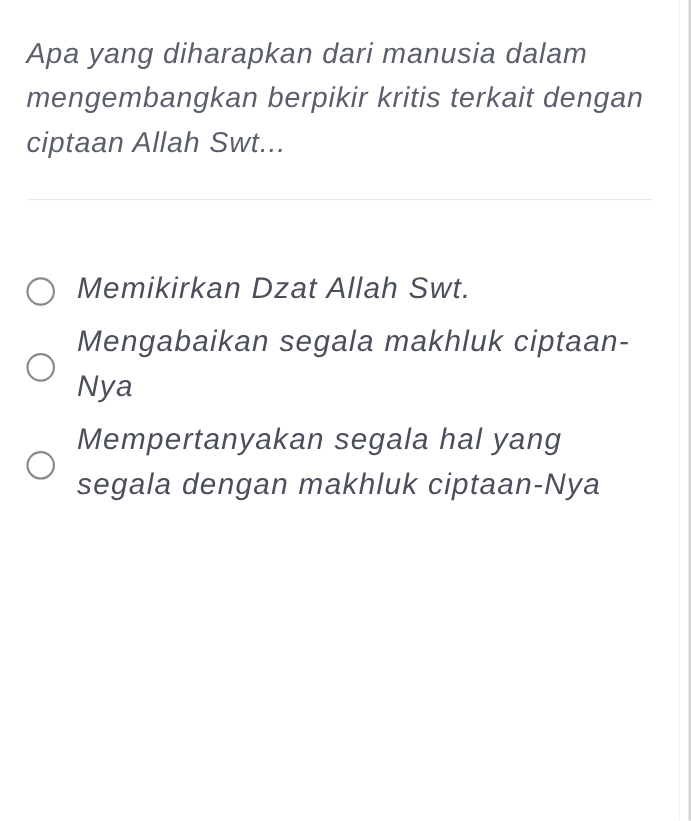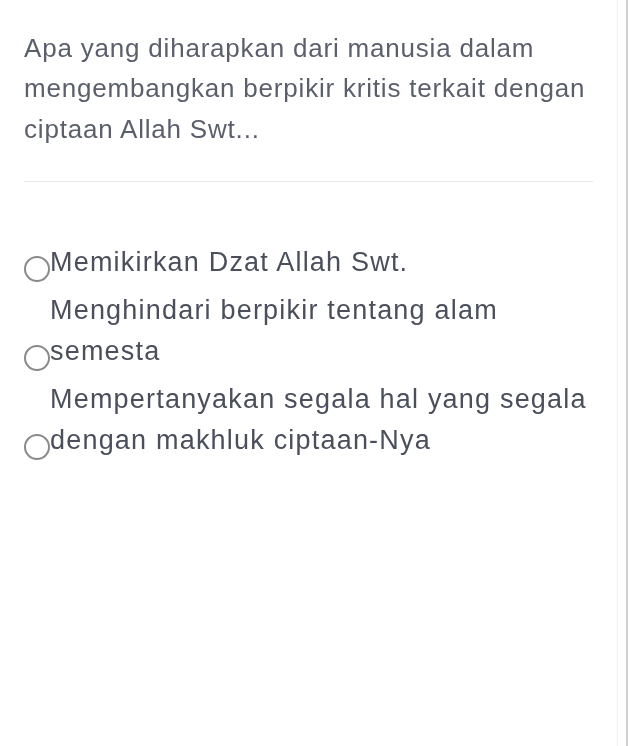--- a/index.html
+++ b/index.html
@@ -12,20 +12,21 @@
       background: #ffffff;
       width: 628px;
       height: 746px;
       position: relative;
     }
     .content-wrapper {
       border-right: 2px solid #d0d0d0;
       height: 100%;
       padding-right: 8px;
       position: relative;
+      font-style: italic;
     }
     .inner-content {
       border-right: 1px solid #f0f0f0;
       height: 100%;
       padding: 28px 24px 20px 24px;
     }
     .question-text {
       color: #5a5f6b;
       font-size: 26px;
       line-height: 1.55;
@@ -38,22 +39,22 @@
       border-top: 1px solid #e8e8e8;
       margin-bottom: 60px;
     }
     .options-list {
       display: flex;
       flex-direction: column;
       gap: 8px;
     }
     .option-row {
       display: flex;
-      align-items: flex-end;
-      gap: 0;
+      align-items: center;
+      gap: 20px;
     }
     .radio-circle {
       width: 26px;
       height: 26px;
       min-width: 26px;
       border: 2px solid #8a8a8a;
       border-radius: 50%;
       margin-top: 6px;
       cursor: pointer;
       background: #ffffff;
@@ -74,21 +75,21 @@
   <div class="inner-content">
     <div class="question-text">Apa yang diharapkan dari manusia dalam mengembangkan berpikir kritis terkait dengan ciptaan Allah Swt...</div>
     <hr class="divider">
     <div class="options-list">
       <div class="option-row">
         <div class="radio-circle"></div>
         <div class="option-label">Memikirkan Dzat Allah Swt.</div>
       </div>
       <div class="option-row">
         <div class="radio-circle"></div>
-        <div class="option-label">Menghindari berpikir tentang alam semesta</div>
+        <div class="option-label">Mengabaikan segala makhluk ciptaan-Nya</div>
       </div>
       <div class="option-row">
         <div class="radio-circle"></div>
         <div class="option-label">Mempertanyakan segala hal yang segala dengan makhluk ciptaan-Nya</div>
       </div>
     </div>
   </div>
 </div>
 
 </body></html>

